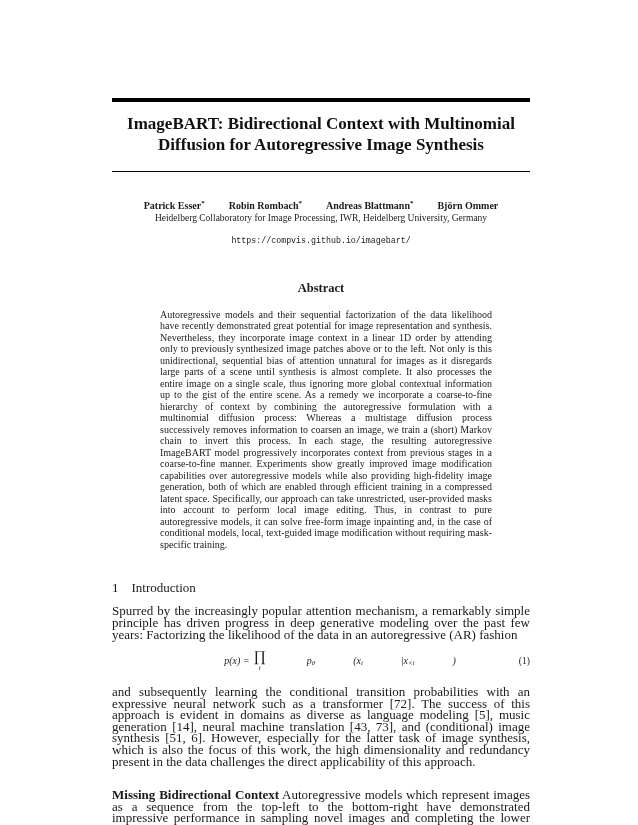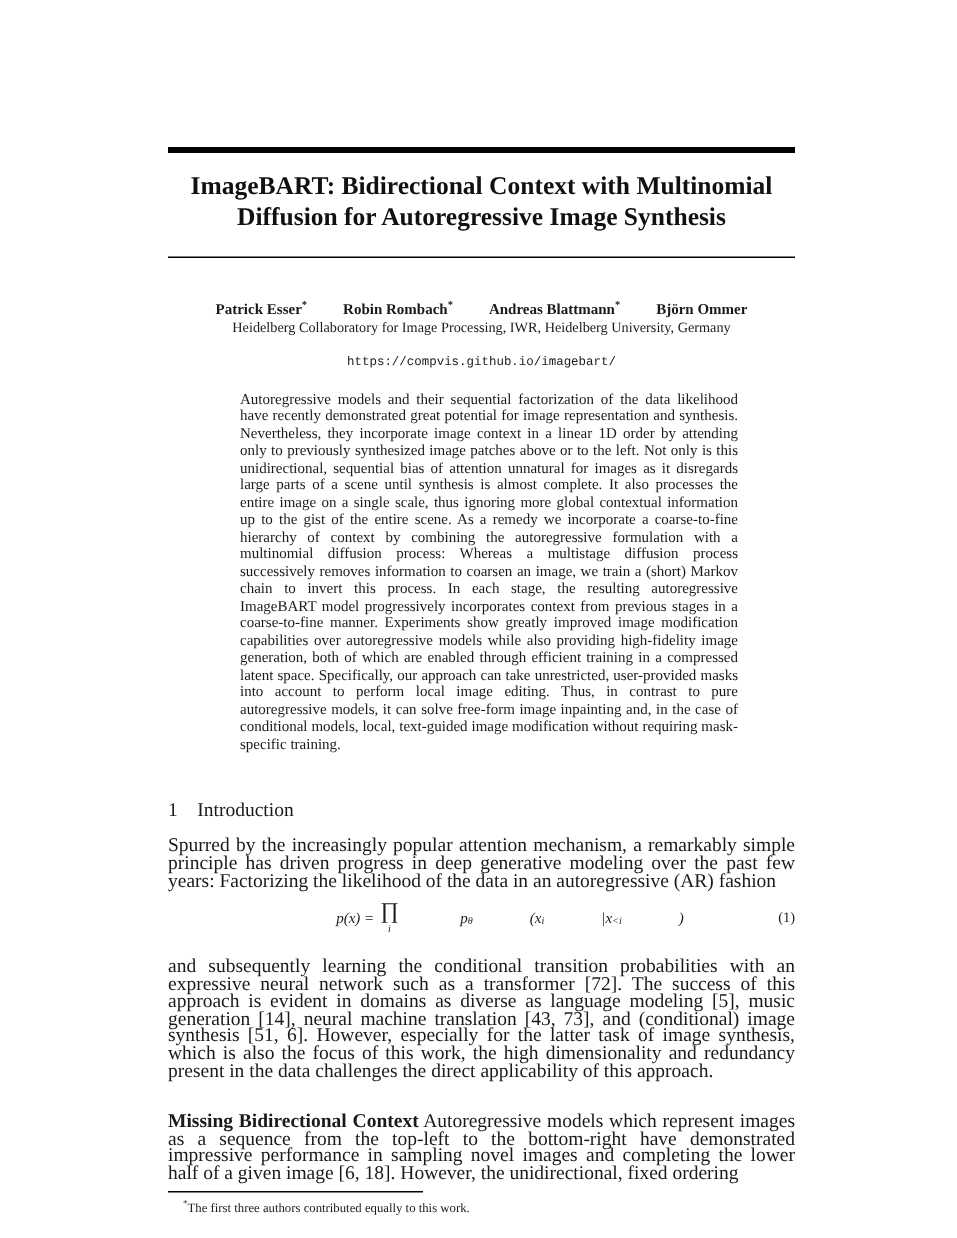--- a/index.html
+++ b/index.html
@@ -160,20 +160,21 @@
       <span class="author"><span>Andreas Blattmann</span><sup>*</sup></span>
       <span class="author"><span>Björn Ommer</span><sup></sup></span>
     </div>
 
     <div class="affiliation">Heidelberg Collaboratory for Image Processing, IWR, Heidelberg University, Germany</div>
 
     <div class="url-line">
       <a href="#">https://compvis.github.io/imagebart/</a>
     </div>
 
+    <h2 class="abstract-heading">Abstract</h2>
 
     <p class="abstract-text">Autoregressive models and their sequential factorization of the data likelihood have recently demonstrated great potential for image representation and synthesis. Nevertheless, they incorporate image context in a linear 1D order by attending only to previously synthesized image patches above or to the left. Not only is this unidirectional, sequential bias of attention unnatural for images as it disregards large parts of a scene until synthesis is almost complete. It also processes the entire image on a single scale, thus ignoring more global contextual information up to the gist of the entire scene. As a remedy we incorporate a coarse-to-fine hierarchy of context by combining the autoregressive formulation with a multinomial diffusion process: Whereas a multistage diffusion process successively removes information to coarsen an image, we train a (short) Markov chain to invert this process. In each stage, the resulting autoregressive ImageBART model progressively incorporates context from previous stages in a coarse-to-fine manner. Experiments show greatly improved image modification capabilities over autoregressive models while also providing high-fidelity image generation, both of which are enabled through efficient training in a compressed latent space. Specifically, our approach can take unrestricted, user-provided masks into account to perform local image editing. Thus, in contrast to pure autoregressive models, it can solve free-form image inpainting and, in the case of conditional models, local, text-guided image modification without requiring mask-specific training.</p>
 
     <h3 class="section-heading">
       <span>1</span><span class="sec-title">Introduction</span>
     </h3>
 
     <p class="body-text">Spurred by the increasingly popular attention mechanism, a remarkably simple principle has driven progress in deep generative modeling over the past few years: Factorizing the likelihood of the data in an autoregressive (AR) fashion</p>
 
     <div class="equation-row">

